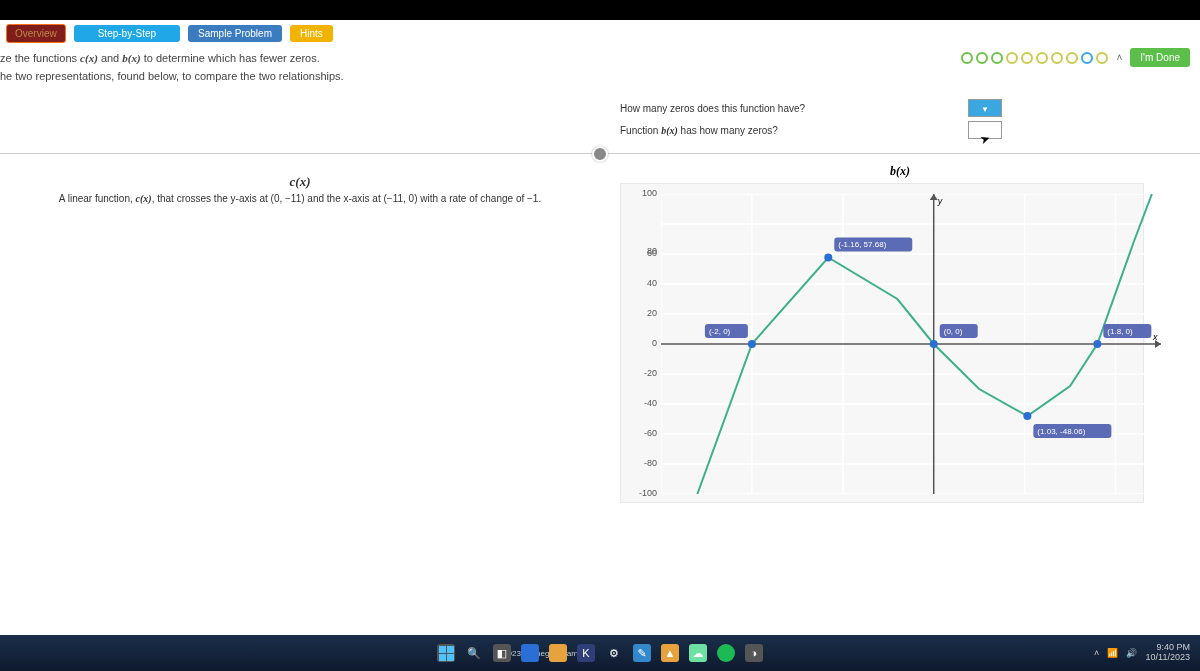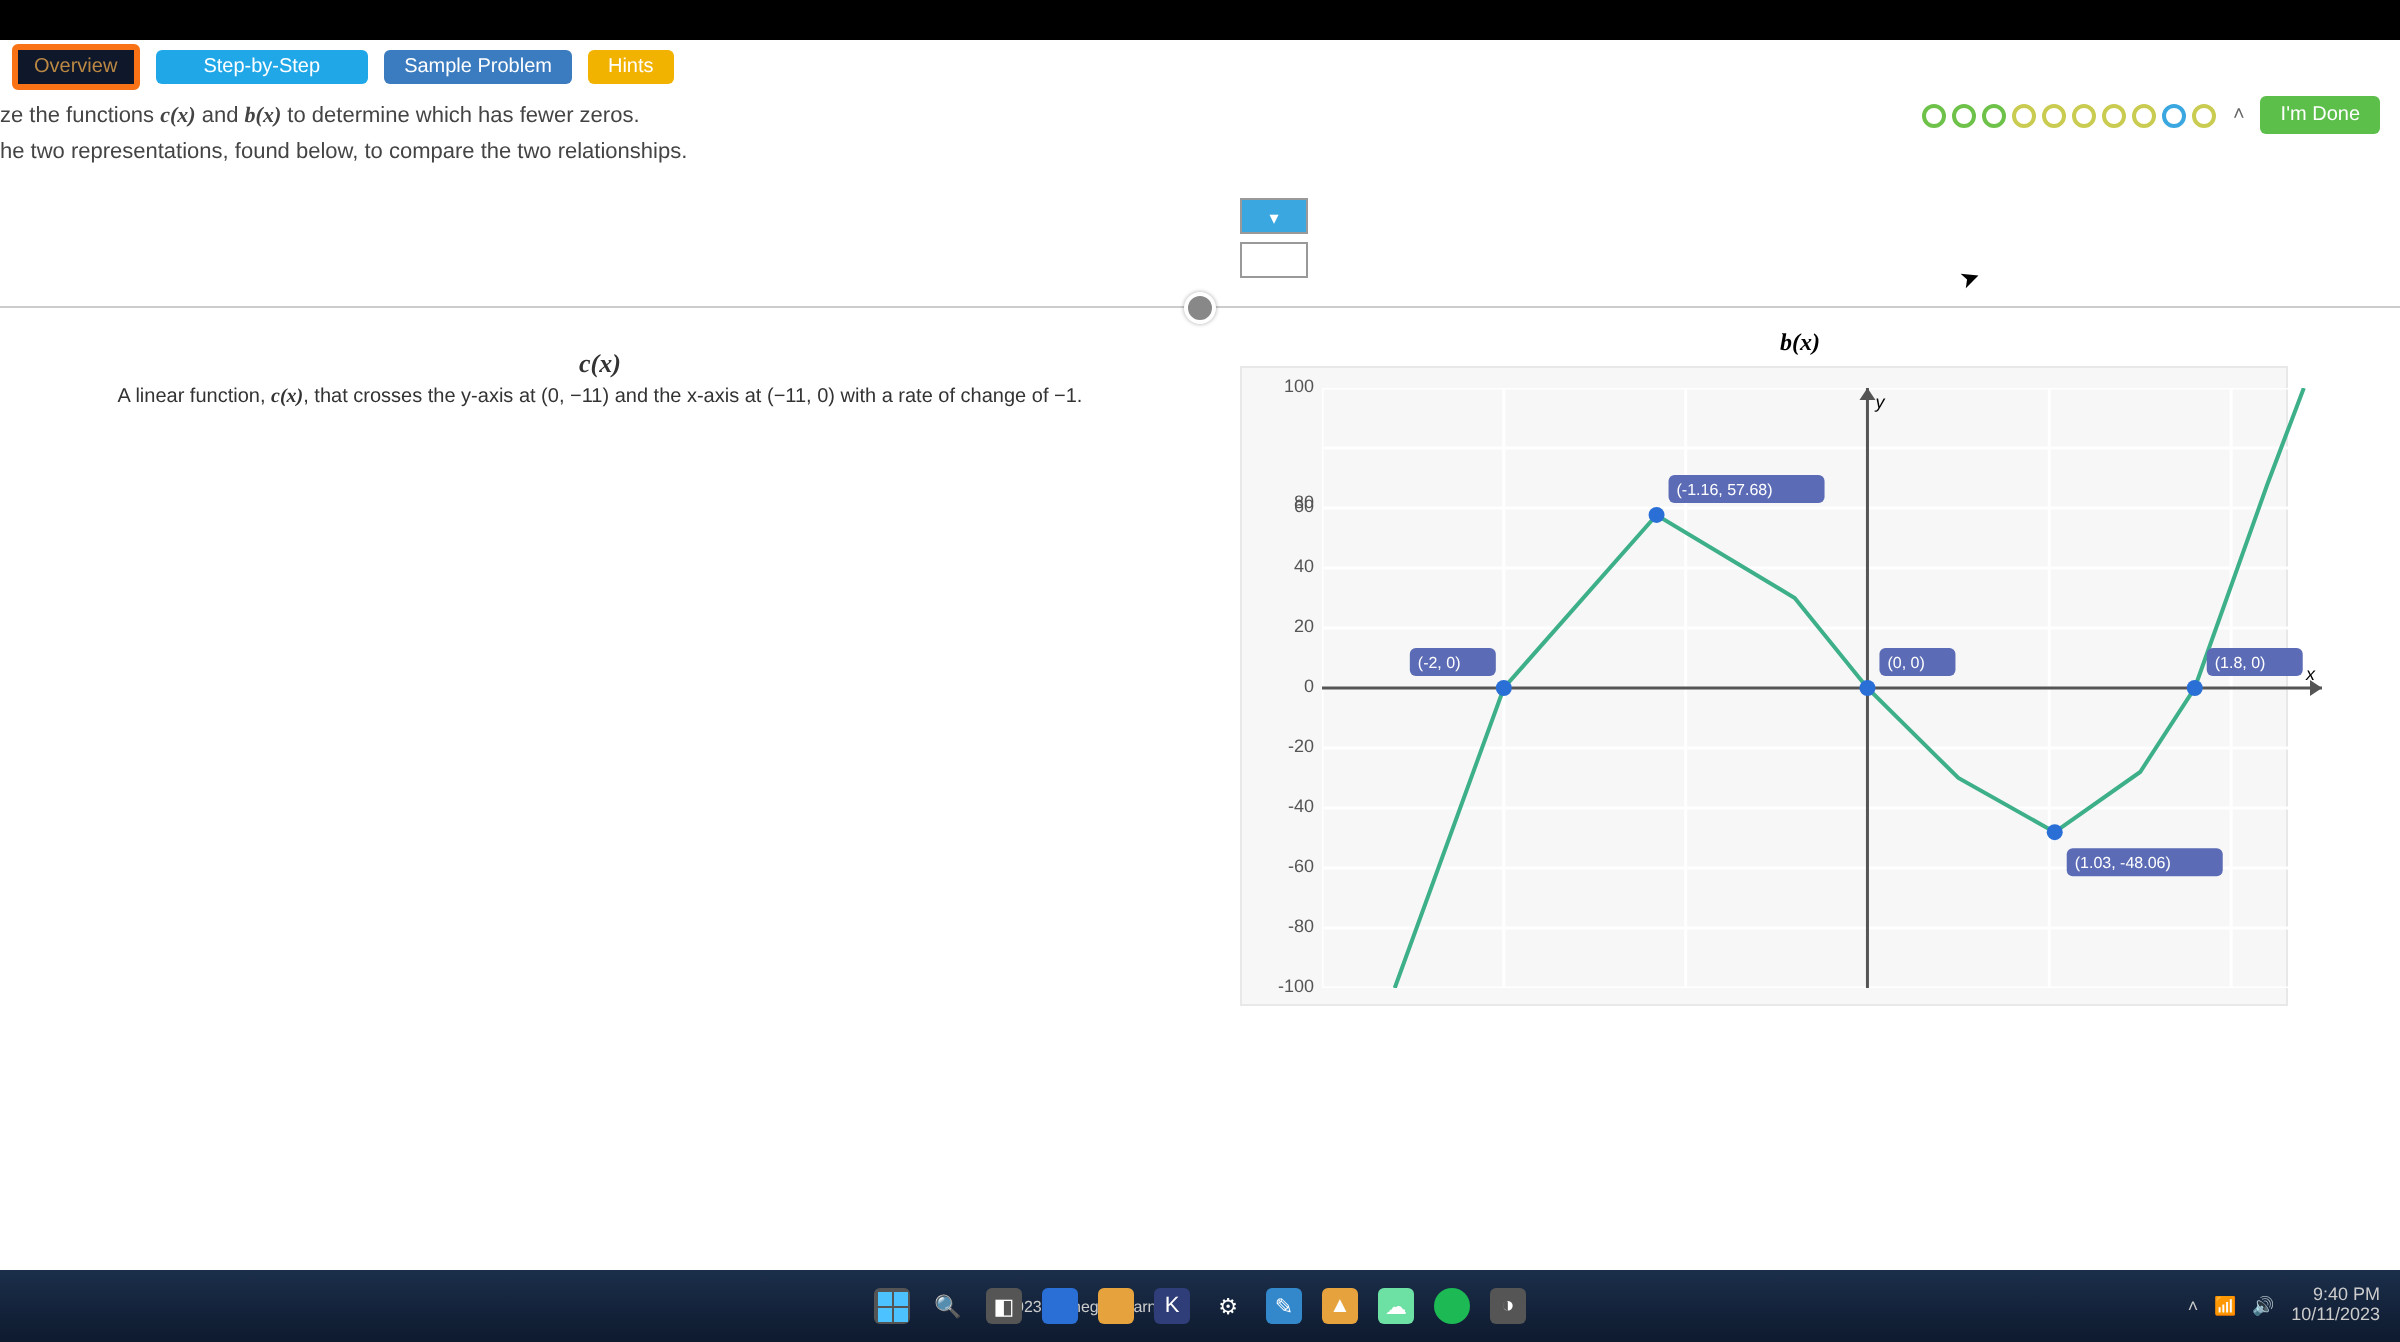--- a/index.html
+++ b/index.html
@@ -4,21 +4,21 @@
 <style>
 * { margin:0; padding:0; box-sizing:border-box; font-family:Arial,Helvetica,sans-serif; }
 body { background:#fff; width:1200px; height:671px; overflow:hidden; position:relative; }
 
 
 .topbar { background:#000; height:20px; }
 
 
 .header { background:#fff; height:26px; display:flex; align-items:center; padding:0 6px; font-size:10px; color:#333; }
 .header-left { display:flex; gap:8px; align-items:center; }
-.tab-overview { background:#0f172a; border:3px solid #f97316; padding:3px 8px; border-radius:3px; color:#b84; }
+.tab-overview { background:#7f1d1d; border:1px solid #f97316; padding:3px 8px; border-radius:3px; color:#b84; }
 .tab-step { background:#1fa7e8; color:#fff; padding:3px 24px; border-radius:3px; }
 .tab-sample { background:#3b7bbf; color:#fff; padding:3px 10px; border-radius:3px; }
 .tab-hints { background:#f2b200; color:#fff; padding:3px 10px; border-radius:3px; }
 .header-right { margin-left:auto; display:flex; gap:14px; align-items:center; color:#333; font-weight:bold; }
 .hdr-link { cursor:pointer; font-size:9px; }
 .audio-dot { width:10px; height:10px; border-radius:50%; background:#999; display:inline-block; margin-left:2px; }
 
 
 .prompt { padding:4px 8px 8px 0; font-size:11px; color:#444; position:relative; }
 .prompt-text { line-height:1.6; }
@@ -114,23 +114,27 @@
       <span class="dot"></span>
     </div>
     <span class="caret-up">˄</span>
     <button class="done-btn">I'm Done</button>
   </div>
   <span class="cursor-icon">➤</span>
 </div>
 
 <div class="questions">
   <div class="q-row">
+    <span class="q-label">How many zeros does this function have?</span>
     <div class="q-input-sm sel">▾</div>
   </div>
   <div class="q-row">
+    <span class="q-label">
+      <span>Function </span><span class="fx">b(x)</span><span> has how many zeros?</span>
+    </span>
     <div class="q-input-sm"></div>
   </div>
 </div>
 
 <hr class="sep">
 
 <div class="main">
   <div class="divider-handle"></div>
 
   <div class="left">

